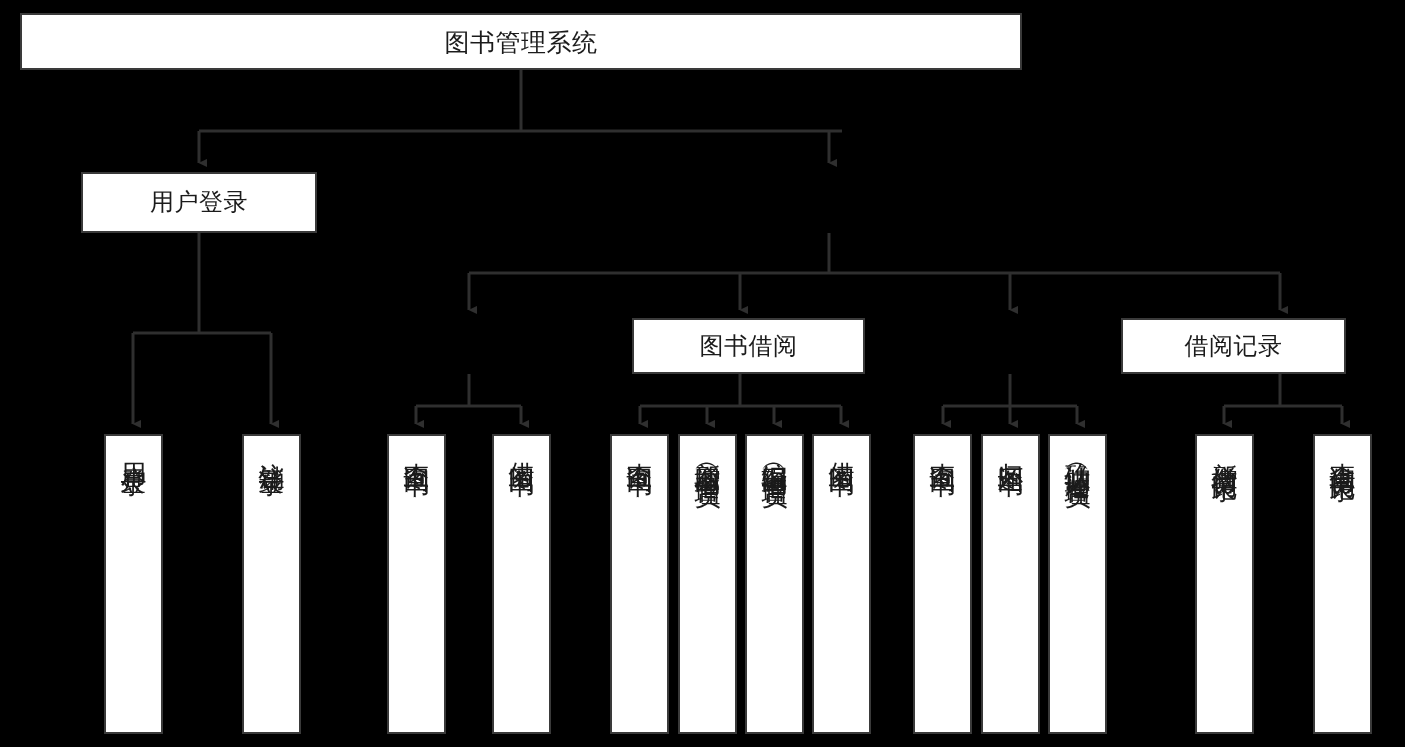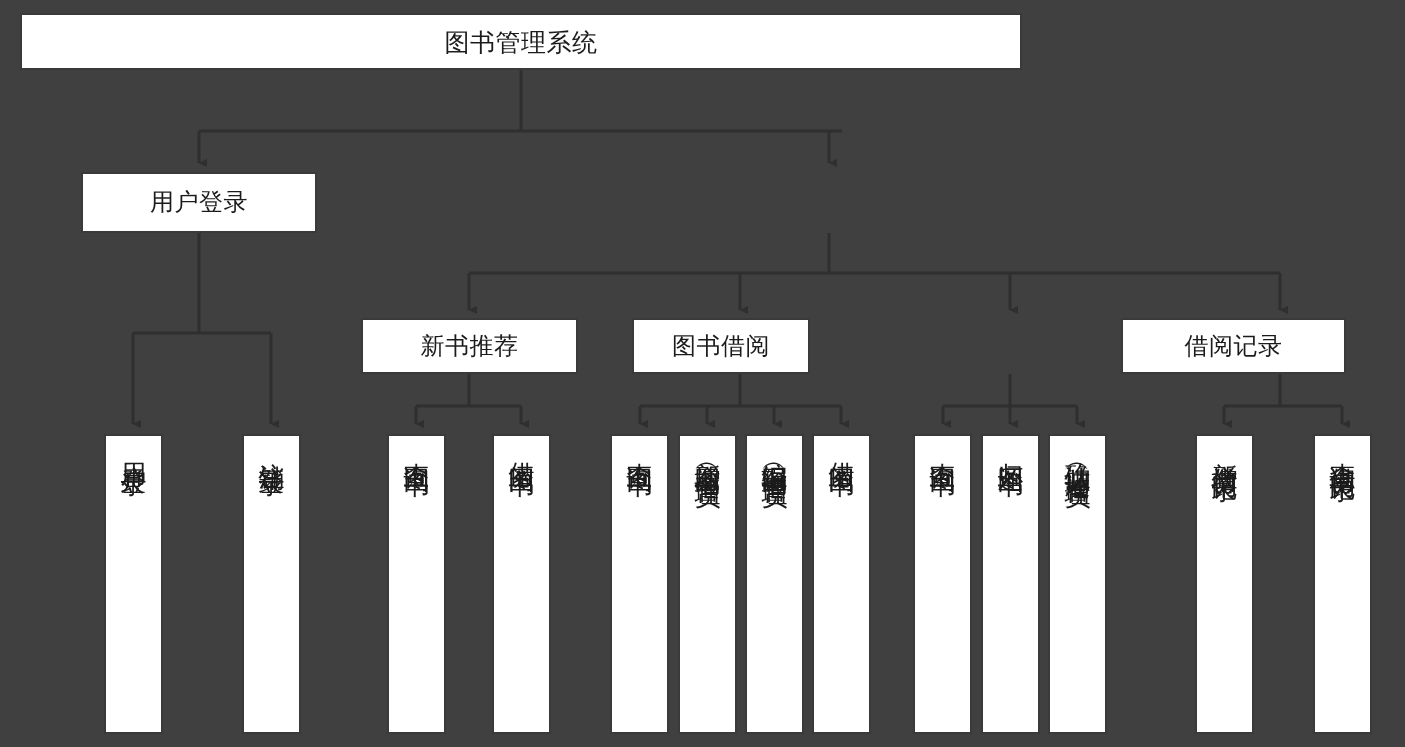--- a/index.html
+++ b/index.html
@@ -7,21 +7,21 @@
     padding: 0;
     background: #ffffff;
   }
   body {
     font-family: "Liberation Sans", "DejaVu Sans", sans-serif;
   }
   #canvas {
     position: relative;
     width: 1405px;
     height: 747px;
-    background: #404040;
+    background: #000000;
     overflow: hidden;
   }
   svg#wires {
     position: absolute;
     left: 0;
     top: 0;
     width: 1405px;
     height: 747px;
     pointer-events: none;
   }
@@ -125,24 +125,21 @@
   </svg>
 
   <div class="node horizontal root" style="left:20px; top:13px; width:1002px; height:57px;">
     <span class="lbl">图书管理系统</span>
   </div>
 
   <div class="node horizontal" style="left:81px; top:172px; width:236px; height:61px;">
     <span class="lbl">用户登录</span>
   </div>
 
-  <div class="node horizontal" style="left:361px; top:318px; width:217px; height:56px;">
-    <span class="lbl">新书推荐</span>
-  </div>
-  <div class="node horizontal" style="left:632px; top:318px; width:178px; height:56px;">
+  <div class="node horizontal" style="left:632px; top:318px; width:233px; height:56px;">
     <span class="lbl">图书借阅</span>
   </div>
   <div class="node horizontal" style="left:1121px; top:318px; width:225px; height:56px;">
     <span class="lbl">借阅记录</span>
   </div>
 
   <div class="node vertical" style="left:104px; top:434px; width:59px; height:300px;">
     <span class="lbl">用户登录</span>
   </div>
   <div class="node vertical" style="left:242px; top:434px; width:59px; height:300px;">

